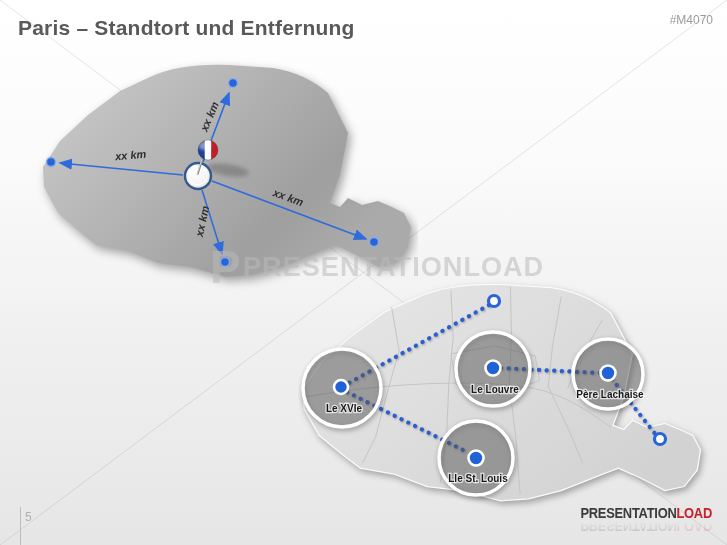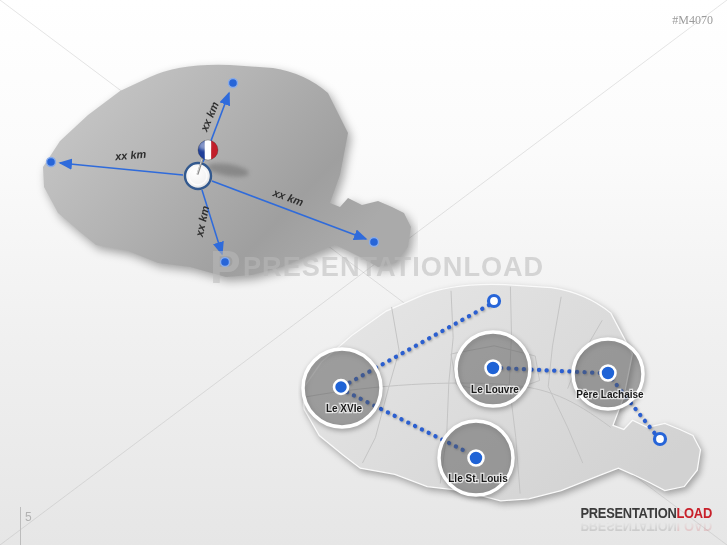--- a/index.html
+++ b/index.html
@@ -8,21 +8,21 @@
     font-family:"Liberation Sans",sans-serif;
     background:linear-gradient(to bottom,#ffffff 0%,#fbfbfb 28%,#f0f0f0 62%,#e6e6e6 100%);
   }
   .xlines{position:absolute;left:0;top:0;z-index:0;}
   .title{
     position:absolute;left:18px;top:16px;z-index:4;
     font-size:21px;font-weight:bold;color:#595959;letter-spacing:0.2px;
   }
   .slide-code{
     position:absolute;right:14px;top:13px;z-index:4;
-    font-size:12px;color:#9b9b9b;font-family:Liberation Serif, serif;
+    font-size:12px;color:#9b9b9b;
   }
   .map-top{position:absolute;left:30px;top:55px;z-index:1;}
   .watermark{
     position:absolute;left:210px;top:247px;z-index:2;
     color:rgba(185,185,185,0.55);display:flex;align-items:center;white-space:nowrap;
   }
   .watermark .wm-p{font-size:46px;font-weight:bold;line-height:40px;margin-right:2px;}
   .watermark .wm-text{font-size:28px;font-weight:bold;letter-spacing:1px;transform:scaleX(0.97);transform-origin:left;}
   .map-bottom{position:absolute;left:298px;top:278px;z-index:3;}
   .brand{
@@ -48,20 +48,21 @@
 </head>
 <body>
 
 <div class="slide">
 
   <svg class="xlines" width="727" height="545">
     <line x1="0" y1="0" x2="727" y2="545" stroke="rgba(160,160,160,0.28)" stroke-width="1"></line>
     <line x1="0" y1="545" x2="727" y2="0" stroke="rgba(160,160,160,0.28)" stroke-width="1"></line>
   </svg>
 
+  <div class="title">Paris – Standtort und Entfernung</div>
   <div class="slide-code">#M4070</div>
 
   <svg class="map-top" width="388" height="235" viewBox="0 0 388 235">
     <defs>
       <linearGradient id="gTop" x1="0" y1="0" x2="1" y2="0.55">
         <stop offset="0" stop-color="#cdcdcd"></stop>
           <stop offset="0.45" stop-color="#b4b4b4"></stop>
         <stop offset="0.8" stop-color="#9f9f9f"></stop>
           <stop offset="1" stop-color="#aaaaaa"></stop>
       </linearGradient>

